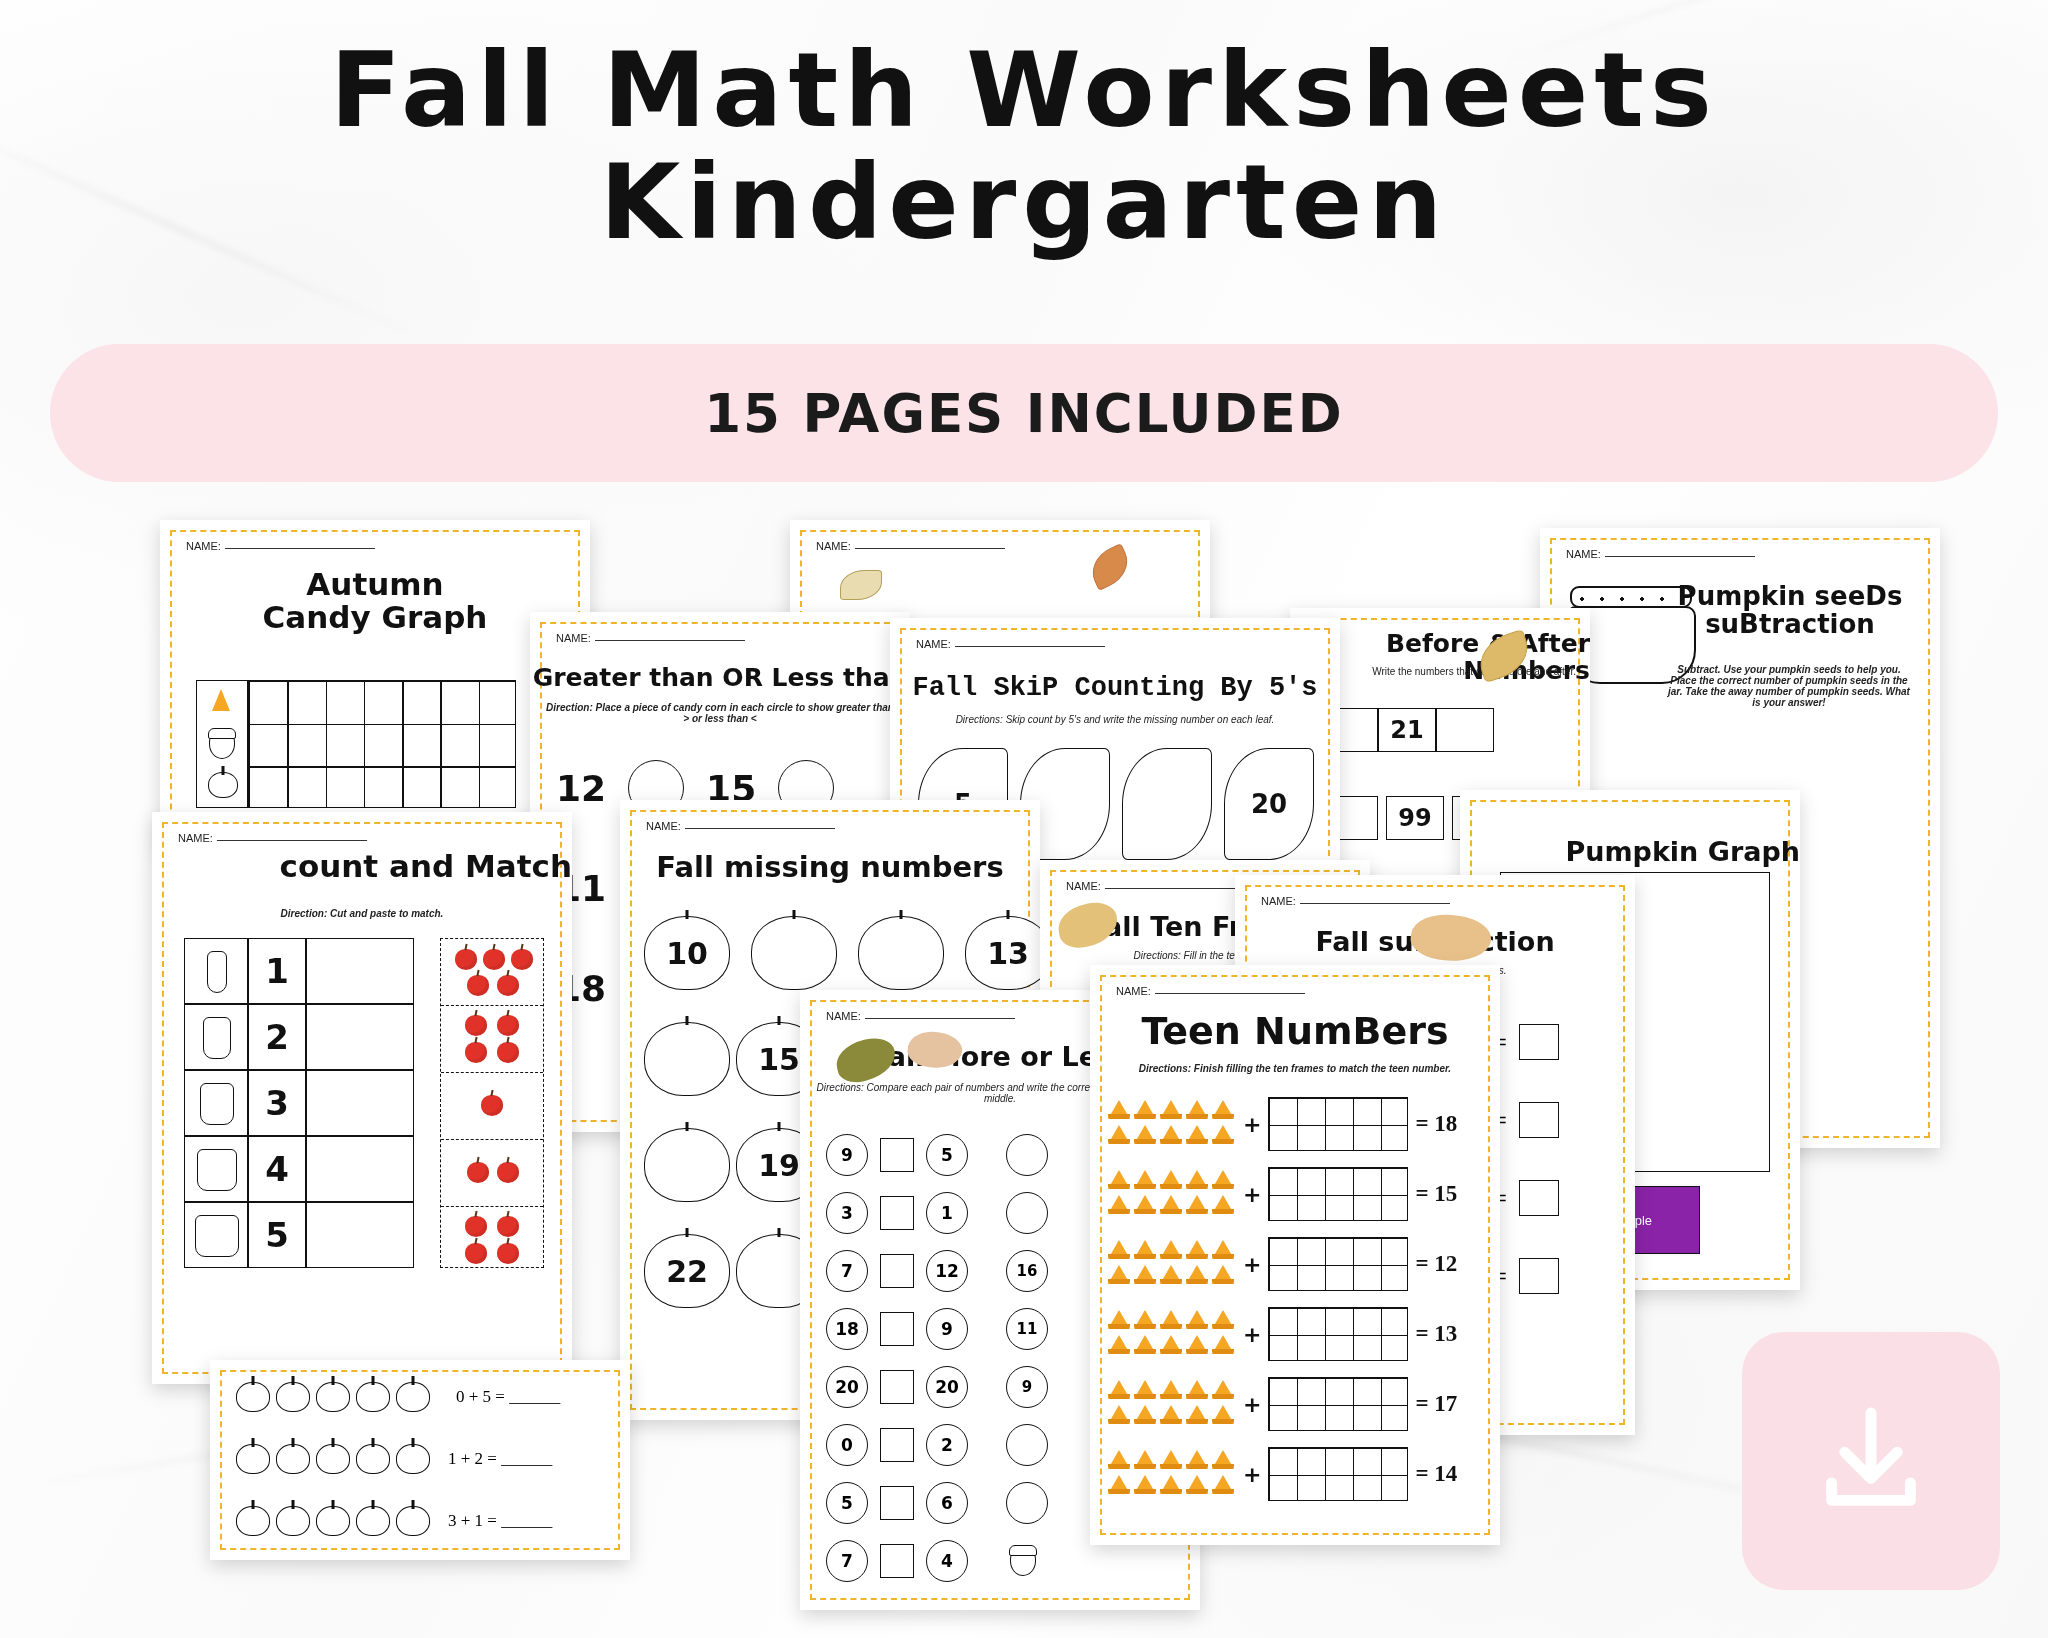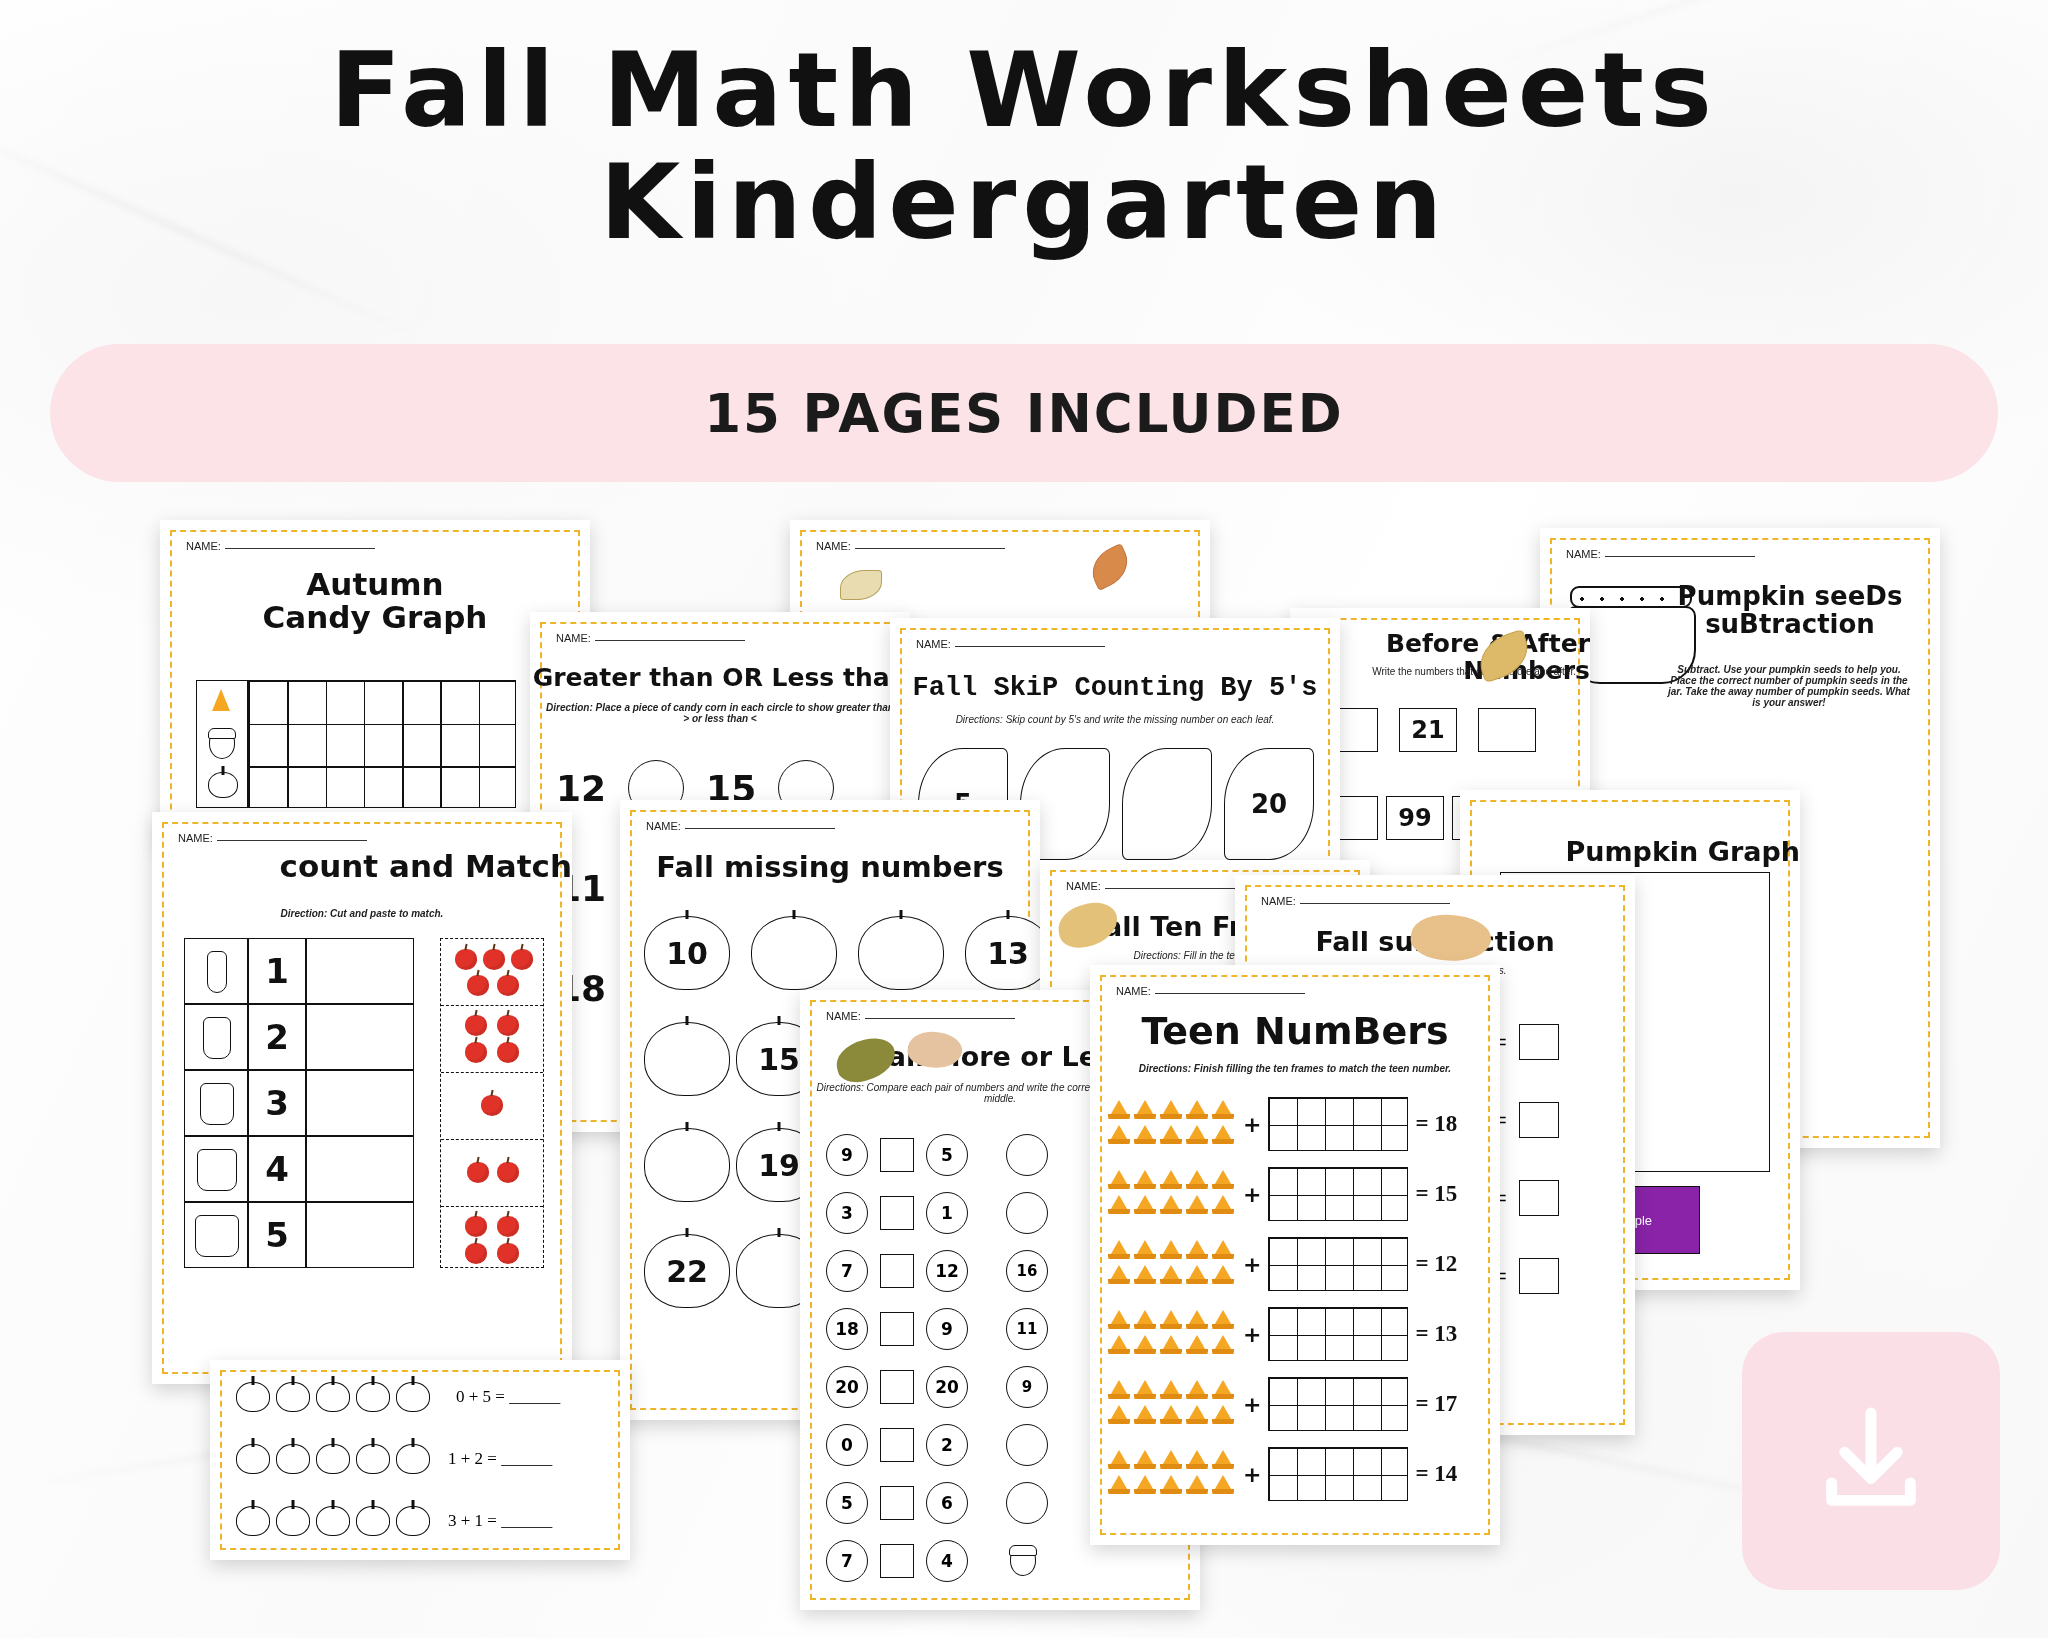--- a/index.html
+++ b/index.html
@@ -323,21 +323,21 @@
     <div style="font-size:21px; font-family:'Liberation Serif', serif; margin-bottom:58px;">8 - 4 =</div>
     <div style="font-size:21px; font-family:'Liberation Serif', serif; margin-bottom:58px;">9 - 5 =</div>
     <div style="font-size:21px; font-family:'Liberation Serif', serif;">6 - 3 =</div>
   </div>
 </div>
 
 <div class="sheet" style="left:1290px; top:608px; width:300px; height:300px;">
   <div class="inner-border"></div>
   <div class="ws-title" style="top:22px; font-size:25px; text-align:right; padding-right:14px;">Before &amp; After Numbers</div>
   <div class="ws-sub" style="top:58px; text-align:right; padding-right:14px; font-style:normal;">Write the numbers that come before and after.</div>
-  <div style="position:absolute; left:30px; top:100px; display:flex; gap:21px;">
+  <div style="position:absolute; left:30px; top:100px; display:flex; gap:0;">
     <div class="cell-box" style="width:58px; height:44px;"></div>
     <div class="cell-box" style="width:58px; height:44px; display:flex; align-items:center; justify-content:center;">
       <span class="num-big" style="font-size:24px;">21</span>
     </div>
     <div class="cell-box" style="width:58px; height:44px;"></div>
   </div>
   <div style="position:absolute; left:30px; top:188px; display:flex; gap:8px;">
     <div class="cell-box" style="width:58px; height:44px;"></div>
     <div class="cell-box" style="width:58px; height:44px; display:flex; align-items:center; justify-content:center;">
       <span class="num-big" style="font-size:24px;">99</span>

